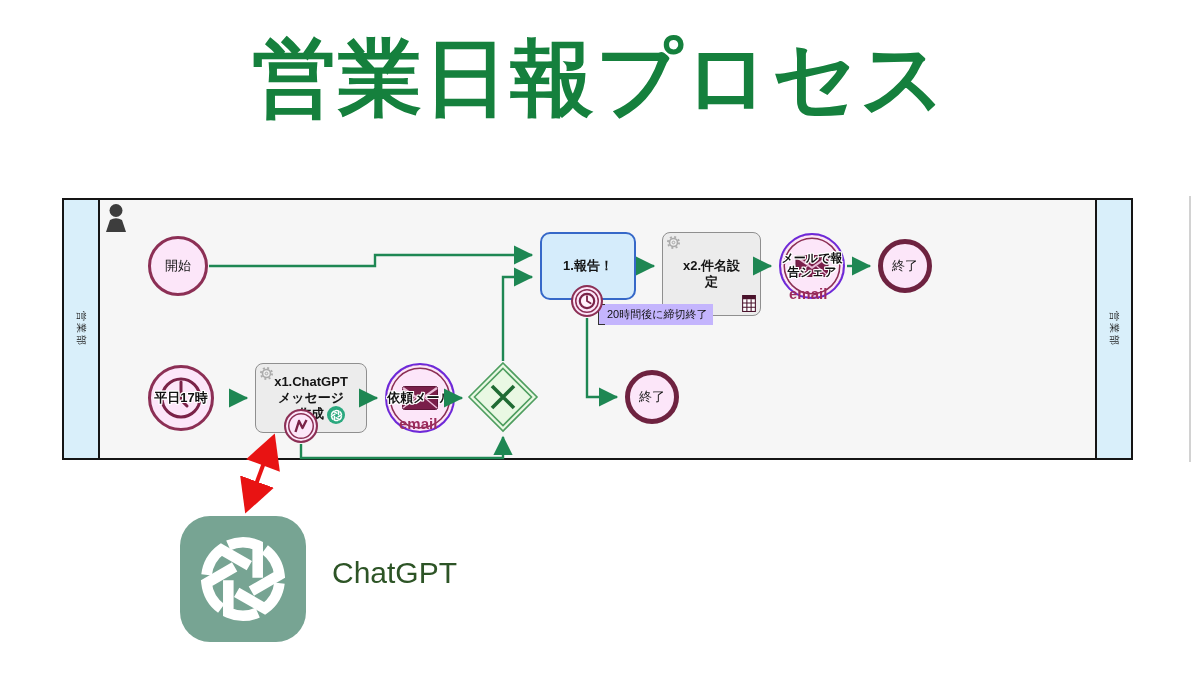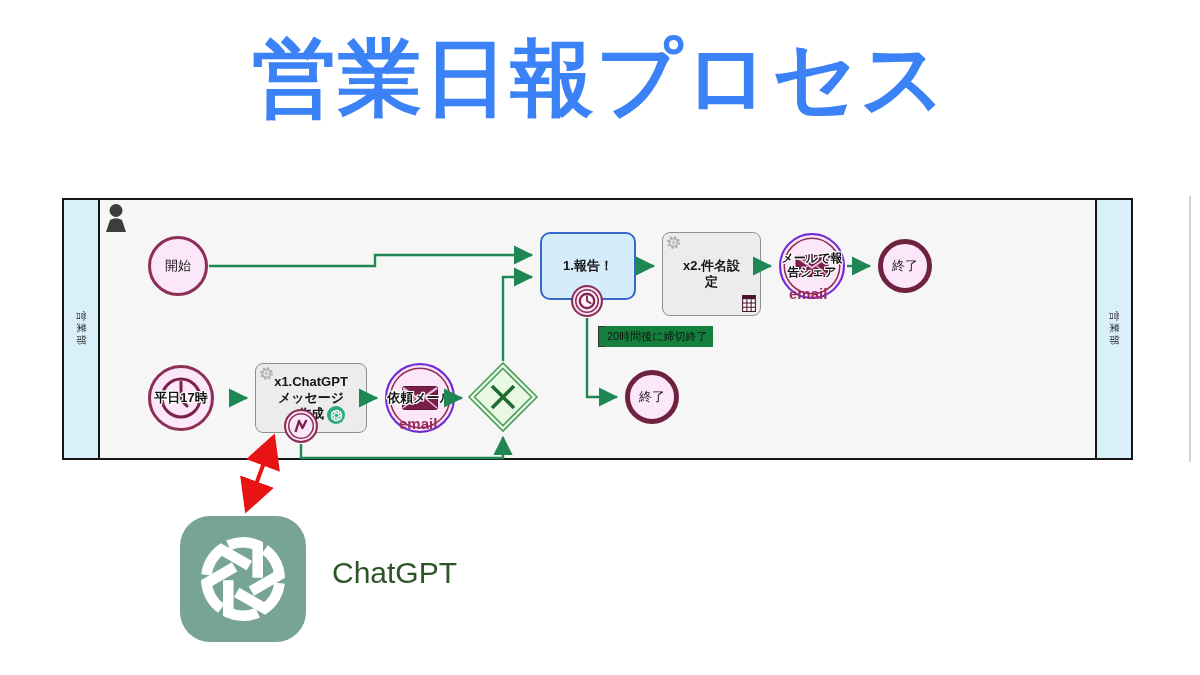--- a/index.html
+++ b/index.html
@@ -1,21 +1,21 @@
 <!DOCTYPE html>
 <html><head>
 <meta charset="utf-8">
 <style>
   html,body{margin:0;padding:0;}
   body{width:1200px;height:675px;position:relative;background:#fff;
        font-family:"Liberation Sans","DejaVu Sans",sans-serif;overflow:hidden;}
 
   .title{position:absolute;top:26px;left:0;width:100%;text-align:center;
          font-family:"Liberation Serif","DejaVu Serif",serif;font-weight:bold;
-         font-size:84px;line-height:1.25;color:#3b82f6;letter-spacing:2px;}
+         font-size:84px;line-height:1.25;color:#15803d;letter-spacing:2px;}
 
   
   .pool{position:absolute;left:62px;top:198px;width:1071px;height:262px;
         background:#f6f6f6;border:2px solid #151515;box-sizing:border-box;}
   .lane-band{position:absolute;top:0;height:100%;width:36px;background:#d9effa;box-sizing:border-box;}
   .lane-band.left{left:0;border-right:2px solid #151515;}
   .lane-band.right{right:0;border-left:2px solid #151515;}
   .lane-label{position:absolute;top:50%;left:50%;white-space:nowrap;
         transform:translate(-50%,-50%) rotate(90deg);font-size:10px;color:#1c1c1c;letter-spacing:2px;}
   .edge-line{position:absolute;left:1189px;top:196px;width:2px;height:266px;background:#d2d2d2;}
@@ -46,21 +46,21 @@
   .corner-br{position:absolute;right:4px;bottom:3px;}
 
   .boundary{position:absolute;border-radius:50%;background:#fce6f9;box-sizing:border-box;
         border:2px solid #8c2f55;box-shadow:inset 0 0 0 2px #fce6f9, inset 0 0 0 3.5px #8c2f55;
         display:flex;align-items:center;justify-content:center;z-index:7;}
   .badge{position:absolute;border-radius:50%;background:#2aa87e;display:flex;
         align-items:center;justify-content:center;z-index:8;}
 
   .gateway{position:absolute;left:465px;top:359px;z-index:4;}
 
-  .annotation{position:absolute;left:598px;top:326px;background:#15803d;color:#111;
+  .annotation{position:absolute;left:598px;top:304px;background:#c4b5fd;color:#111;
         font-size:11px;padding:3px 5px 3px 9px;z-index:6;}
   .annotation::before{content:"";position:absolute;left:0;top:0;bottom:0;width:6px;
         border-left:1.5px solid #333;border-top:1.5px solid #333;border-bottom:1.5px solid #333;}
 
   
   .gpt-tile{position:absolute;left:180px;top:516px;width:126px;height:126px;border-radius:30px;
         background:#77a493;display:flex;align-items:center;justify-content:center;z-index:5;}
   .gpt-text{position:absolute;left:332px;top:556px;font-size:30px;color:#2d5426;z-index:5;}
 
   .overlay{position:absolute;left:0;top:0;width:1200px;height:675px;pointer-events:none;z-index:9;}

